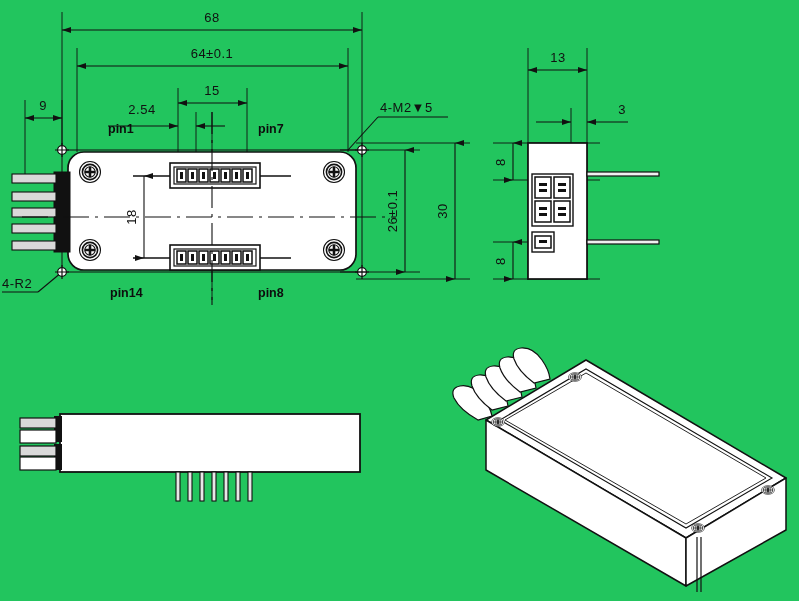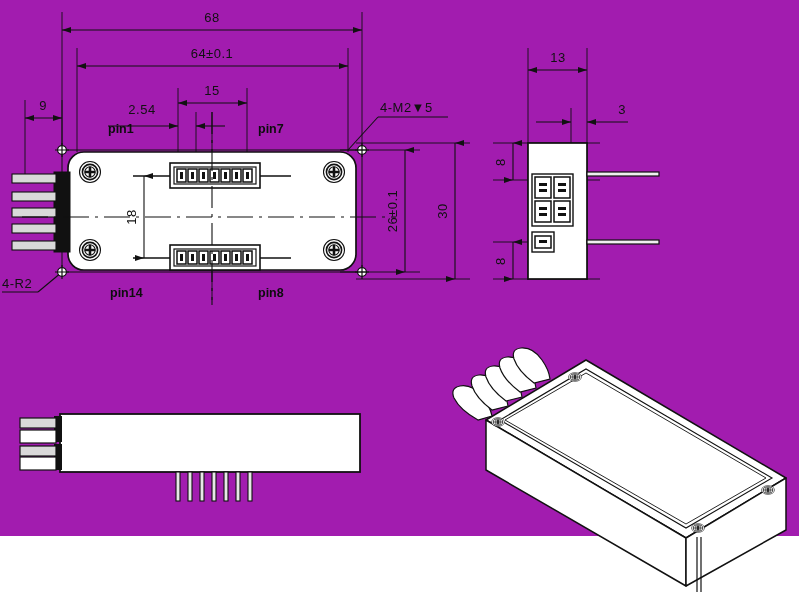--- a/index.html
+++ b/index.html
@@ -1,17 +1,17 @@
 <!DOCTYPE html>
 <html><head>
 <meta charset="utf-8">
 <style>
   html,body{margin:0;padding:0;background:#ffffff;}
   body{width:799px;height:606px;overflow:hidden;font-family:"Liberation Sans",sans-serif;}
-  #sheet{position:relative;width:799px;height:536px;background:#a21caf;}
+  #sheet{position:relative;width:799px;height:601px;background:#22c55e;}
   svg{display:block;}
   .dimtxt{font-family:"Liberation Sans",sans-serif;font-size:13px;fill:#111;letter-spacing:0.5px;}
   .pintxt{font-family:"Liberation Sans",sans-serif;font-size:12.5px;font-weight:bold;fill:#0d0d0d;}
   .leadtxt{font-family:"Liberation Sans",sans-serif;font-size:13px;fill:#111;letter-spacing:0.5px;}
 </style>
 </head>
 <body>
 
 <div id="sheet">
 <svg width="799" height="606" viewBox="0 0 799 606">

